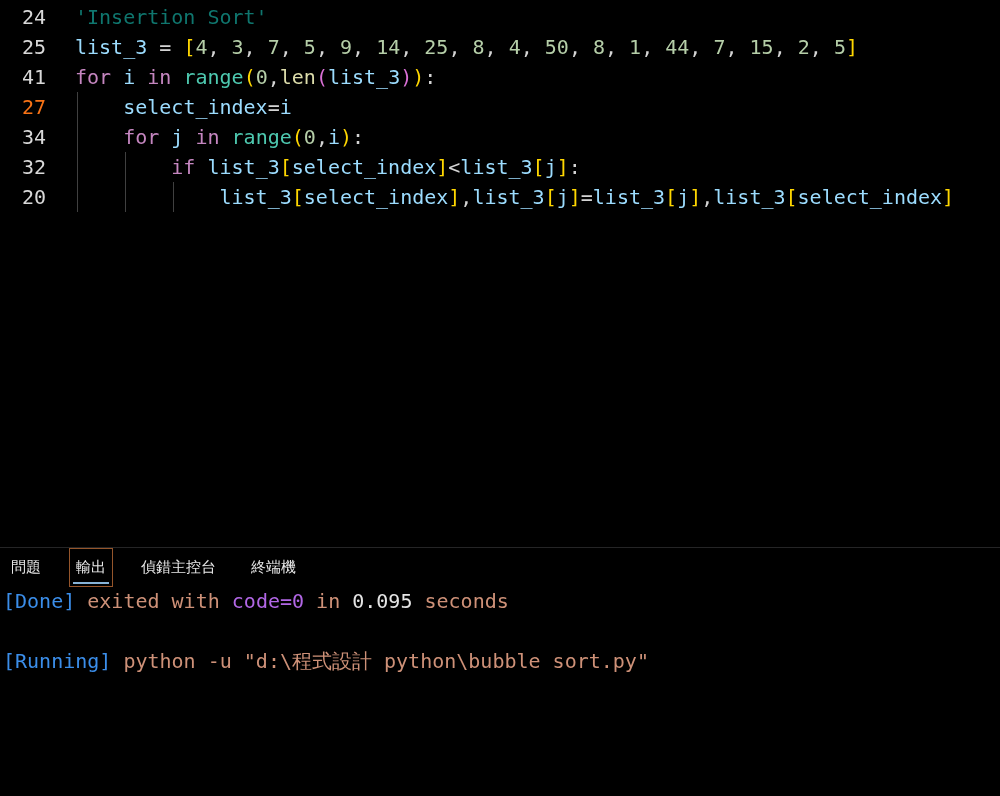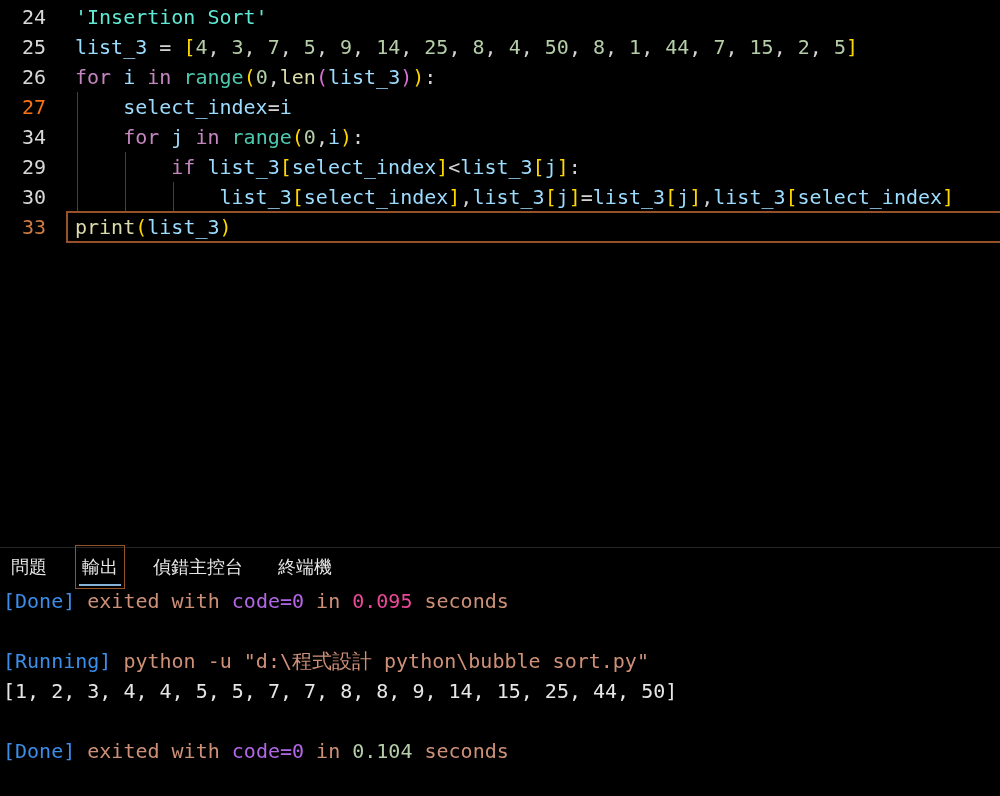--- a/index.html
+++ b/index.html
@@ -13,76 +13,69 @@
   .gutter{flex:0 0 46px;width:46px;text-align:right;user-select:none;}
   .code{position:relative;flex:1;padding-left:29px;white-space:pre;}
   .guide{position:absolute;top:0;bottom:0;width:0;border-left:1px solid #404040;}
   .current-line-box{position:absolute;left:66px;right:-3px;top:-1px;bottom:-1px;
                     border:2px solid #955228;pointer-events:none;box-sizing:border-box;}
 
   
   .panel{position:absolute;left:0;top:547px;right:0;bottom:0;
          border-top:1px solid #252526;background:#000;}
   .tabbar{height:38px;display:flex;align-items:center;padding-left:5px;
-          font-family:"Liberation Sans",sans-serif;font-size:18px;color:#e7e7e7;}
+          font-family:"Liberation Sans",sans-serif;font-size:15px;color:#e7e7e7;}
   .tab{margin-right:23px;padding:9px 6px;position:relative;cursor:pointer;white-space:nowrap;}
   .tab.active{outline:1px solid #95552B;}
   .tab.active::after{content:"";position:absolute;left:3px;right:3px;bottom:2px;
                      height:2px;background:#87B3D7;}
   .output{padding:0 0 0 3px;}
   .out-row{height:30px;line-height:30px;font:20px/30px "DejaVu Sans Mono",monospace;
            white-space:pre;}
 </style>
 </head>
 <body>
 
 <div class="editor">
     <div class="code-row">
       <div class="gutter" style="color: rgb(217, 217, 217);">24</div>
-      <div class="code"><span style="color: #5eead4;">'Insertion Sort'</span></div>
+      <div class="code"><span style="color: #0f766e;">'Insertion Sort'</span></div>
     </div>
     <div class="code-row">
       <div class="gutter" style="color: rgb(217, 217, 217);">25</div>
       <div class="code"><span style="color: rgb(156, 220, 254);">list_3</span><span style="color: rgb(212, 212, 212);"> = </span><span style="color: rgb(255, 215, 0);">[</span><span style="color: rgb(181, 206, 168);">4</span><span style="color: rgb(212, 212, 212);">, </span><span style="color: rgb(181, 206, 168);">3</span><span style="color: rgb(212, 212, 212);">, </span><span style="color: rgb(181, 206, 168);">7</span><span style="color: rgb(212, 212, 212);">, </span><span style="color: rgb(181, 206, 168);">5</span><span style="color: rgb(212, 212, 212);">, </span><span style="color: rgb(181, 206, 168);">9</span><span style="color: rgb(212, 212, 212);">, </span><span style="color: rgb(181, 206, 168);">14</span><span style="color: rgb(212, 212, 212);">, </span><span style="color: rgb(181, 206, 168);">25</span><span style="color: rgb(212, 212, 212);">, </span><span style="color: rgb(181, 206, 168);">8</span><span style="color: rgb(212, 212, 212);">, </span><span style="color: rgb(181, 206, 168);">4</span><span style="color: rgb(212, 212, 212);">, </span><span style="color: rgb(181, 206, 168);">50</span><span style="color: rgb(212, 212, 212);">, </span><span style="color: rgb(181, 206, 168);">8</span><span style="color: rgb(212, 212, 212);">, </span><span style="color: rgb(181, 206, 168);">1</span><span style="color: rgb(212, 212, 212);">, </span><span style="color: rgb(181, 206, 168);">44</span><span style="color: rgb(212, 212, 212);">, </span><span style="color: rgb(181, 206, 168);">7</span><span style="color: rgb(212, 212, 212);">, </span><span style="color: rgb(181, 206, 168);">15</span><span style="color: rgb(212, 212, 212);">, </span><span style="color: rgb(181, 206, 168);">2</span><span style="color: rgb(212, 212, 212);">, </span><span style="color: rgb(181, 206, 168);">5</span><span style="color: rgb(255, 215, 0);">]</span></div>
     </div>
     <div class="code-row">
-      <div class="gutter" style="color: rgb(217, 217, 217);">26</div>
+      <div class="gutter" style="color: rgb(217, 217, 217);">41</div>
       <div class="code"><span style="color: rgb(197, 134, 192);">for</span><span style="color: rgb(212, 212, 212);"> </span><span style="color: rgb(156, 220, 254);">i</span><span style="color: rgb(212, 212, 212);"> </span><span style="color: rgb(197, 134, 192);">in</span><span style="color: rgb(212, 212, 212);"> </span><span style="color: rgb(78, 201, 176);">range</span><span style="color: rgb(255, 215, 0);">(</span><span style="color: rgb(181, 206, 168);">0</span><span style="color: rgb(212, 212, 212);">,</span><span style="color: rgb(220, 220, 170);">len</span><span style="color: rgb(218, 112, 214);">(</span><span style="color: rgb(156, 220, 254);">list_3</span><span style="color: rgb(218, 112, 214);">)</span><span style="color: rgb(255, 215, 0);">)</span><span style="color: rgb(212, 212, 212);">:</span></div>
     </div>
     <div class="code-row">
       <div class="gutter" style="color: #f97316;">27</div>
       <div class="code"><span class="guide" style="border-left-color: rgb(64, 64, 64); left: calc(0ch + 31px);"></span><span style="color: rgb(212, 212, 212);">    </span><span style="color: rgb(156, 220, 254);">select_index</span><span style="color: rgb(212, 212, 212);">=</span><span style="color: rgb(156, 220, 254);">i</span></div>
     </div>
     <div class="code-row">
       <div class="gutter" style="color: rgb(217, 217, 217);">34</div>
       <div class="code"><span class="guide" style="border-left-color: rgb(64, 64, 64); left: calc(0ch + 31px);"></span><span style="color: rgb(212, 212, 212);">    </span><span style="color: rgb(197, 134, 192);">for</span><span style="color: rgb(212, 212, 212);"> </span><span style="color: rgb(156, 220, 254);">j</span><span style="color: rgb(212, 212, 212);"> </span><span style="color: rgb(197, 134, 192);">in</span><span style="color: rgb(212, 212, 212);"> </span><span style="color: rgb(78, 201, 176);">range</span><span style="color: rgb(255, 215, 0);">(</span><span style="color: rgb(181, 206, 168);">0</span><span style="color: rgb(212, 212, 212);">,</span><span style="color: rgb(156, 220, 254);">i</span><span style="color: rgb(255, 215, 0);">)</span><span style="color: rgb(212, 212, 212);">:</span></div>
     </div>
     <div class="code-row">
-      <div class="gutter" style="color: rgb(217, 217, 217);">29</div>
+      <div class="gutter" style="color: rgb(217, 217, 217);">32</div>
       <div class="code"><span class="guide" style="border-left-color: rgb(64, 64, 64); left: calc(0ch + 31px);"></span><span class="guide" style="border-left-color: rgb(64, 64, 64); left: calc(4ch + 31px);"></span><span style="color: rgb(212, 212, 212);">        </span><span style="color: rgb(197, 134, 192);">if</span><span style="color: rgb(212, 212, 212);"> </span><span style="color: rgb(156, 220, 254);">list_3</span><span style="color: rgb(255, 215, 0);">[</span><span style="color: rgb(156, 220, 254);">select_index</span><span style="color: rgb(255, 215, 0);">]</span><span style="color: rgb(212, 212, 212);">&lt;</span><span style="color: rgb(156, 220, 254);">list_3</span><span style="color: rgb(255, 215, 0);">[</span><span style="color: rgb(156, 220, 254);">j</span><span style="color: rgb(255, 215, 0);">]</span><span style="color: rgb(212, 212, 212);">:</span></div>
     </div>
     <div class="code-row">
-      <div class="gutter" style="color: rgb(217, 217, 217);">30</div>
+      <div class="gutter" style="color: rgb(217, 217, 217);">20</div>
       <div class="code"><span class="guide" style="border-left-color: rgb(64, 64, 64); left: calc(0ch + 31px);"></span><span class="guide" style="border-left-color: rgb(64, 64, 64); left: calc(4ch + 31px);"></span><span class="guide" style="border-left-color: rgb(64, 64, 64); left: calc(8ch + 31px);"></span><span style="color: rgb(212, 212, 212);">            </span><span style="color: rgb(156, 220, 254);">list_3</span><span style="color: rgb(255, 215, 0);">[</span><span style="color: rgb(156, 220, 254);">select_index</span><span style="color: rgb(255, 215, 0);">]</span><span style="color: rgb(212, 212, 212);">,</span><span style="color: rgb(156, 220, 254);">list_3</span><span style="color: rgb(255, 215, 0);">[</span><span style="color: rgb(156, 220, 254);">j</span><span style="color: rgb(255, 215, 0);">]</span><span style="color: rgb(212, 212, 212);">=</span><span style="color: rgb(156, 220, 254);">list_3</span><span style="color: rgb(255, 215, 0);">[</span><span style="color: rgb(156, 220, 254);">j</span><span style="color: rgb(255, 215, 0);">]</span><span style="color: rgb(212, 212, 212);">,</span><span style="color: rgb(156, 220, 254);">list_3</span><span style="color: rgb(255, 215, 0);">[</span><span style="color: rgb(156, 220, 254);">select_index</span><span style="color: rgb(255, 215, 0);">]</span></div>
-    </div>
-    <div class="code-row">
-      <div class="current-line-box" style="border-color: rgb(149, 82, 40);"></div>
-      <div class="gutter" style="color: rgb(208, 123, 66);">33</div>
-      <div class="code"><span style="color: rgb(220, 220, 170);">print</span><span style="color: rgb(255, 215, 0);">(</span><span style="color: rgb(156, 220, 254);">list_3</span><span style="color: rgb(255, 215, 0);">)</span></div>
     </div>
   </div>
 
 <div class="panel">
   <div class="tabbar">
     <div class="tab">問題</div>
     <div class="tab active">輸出</div>
     <div class="tab">偵錯主控台</div>
     <div class="tab">終端機</div>
   </div>
   <div class="output">
-      <div class="out-row"><span style="color: rgb(59, 142, 234);">[Done]</span><span style="color: rgb(206, 145, 120);"> exited with </span><span style="color: rgb(178, 103, 230);">code=0</span><span style="color: rgb(206, 145, 120);"> in </span><span style="color: #ec4899;">0.095</span><span style="color: rgb(206, 145, 120);"> seconds</span></div>
+      <div class="out-row"><span style="color: rgb(59, 142, 234);">[Done]</span><span style="color: rgb(206, 145, 120);"> exited with </span><span style="color: rgb(178, 103, 230);">code=0</span><span style="color: rgb(206, 145, 120);"> in </span><span style="color: #e5e5e5;">0.095</span><span style="color: rgb(206, 145, 120);"> seconds</span></div>
       <div class="out-row"></div>
       <div class="out-row"><span style="color: rgb(59, 142, 234);">[Running]</span><span style="color: rgb(206, 145, 120);"> python -u "d:\程式設計 python\bubble sort.py"</span></div>
-      <div class="out-row"><span style="color: rgb(230, 230, 230);">[1, 2, 3, 4, 4, 5, 5, 7, 7, 8, 8, 9, 14, 15, 25, 44, 50]</span></div>
       <div class="out-row"></div>
-      <div class="out-row"><span style="color: rgb(59, 142, 234);">[Done]</span><span style="color: rgb(206, 145, 120);"> exited with </span><span style="color: rgb(178, 103, 230);">code=0</span><span style="color: rgb(206, 145, 120);"> in </span><span style="color: rgb(181, 206, 168);">0.104</span><span style="color: rgb(206, 145, 120);"> seconds</span></div>
     </div>
 </div>
 
 </body></html>

